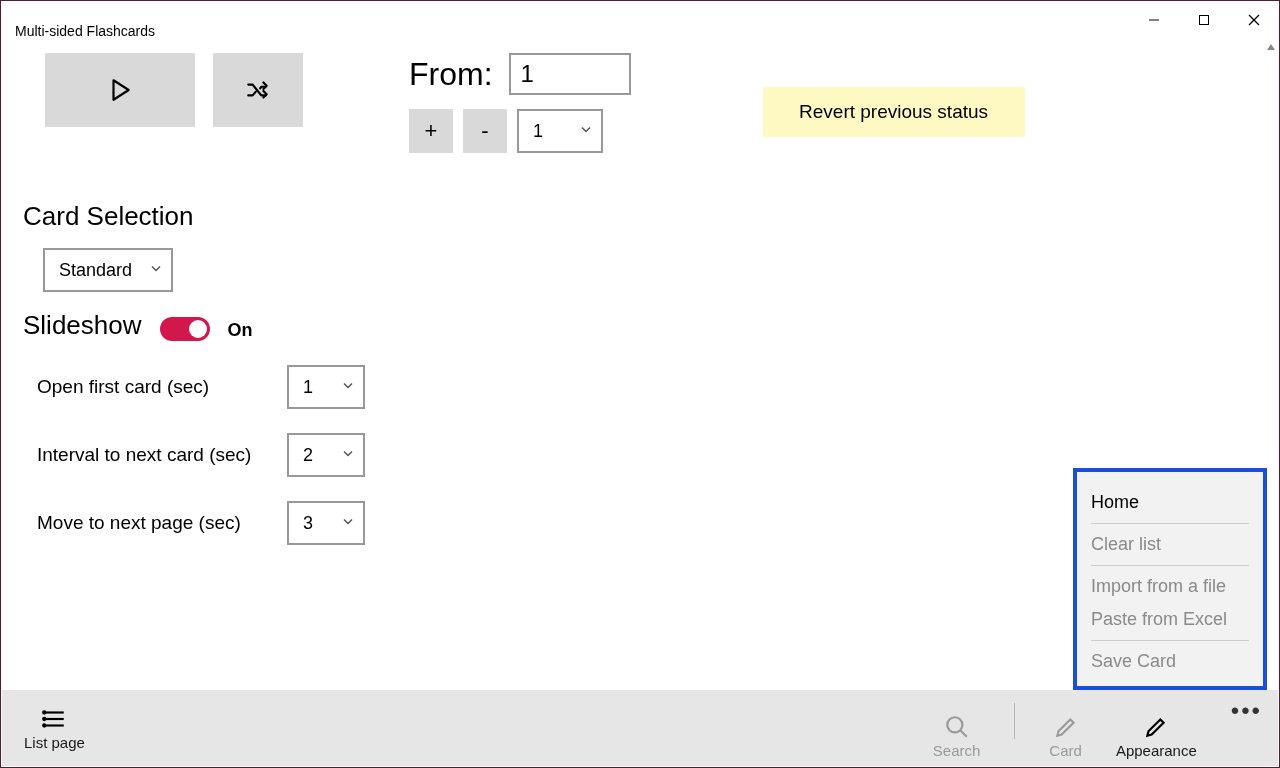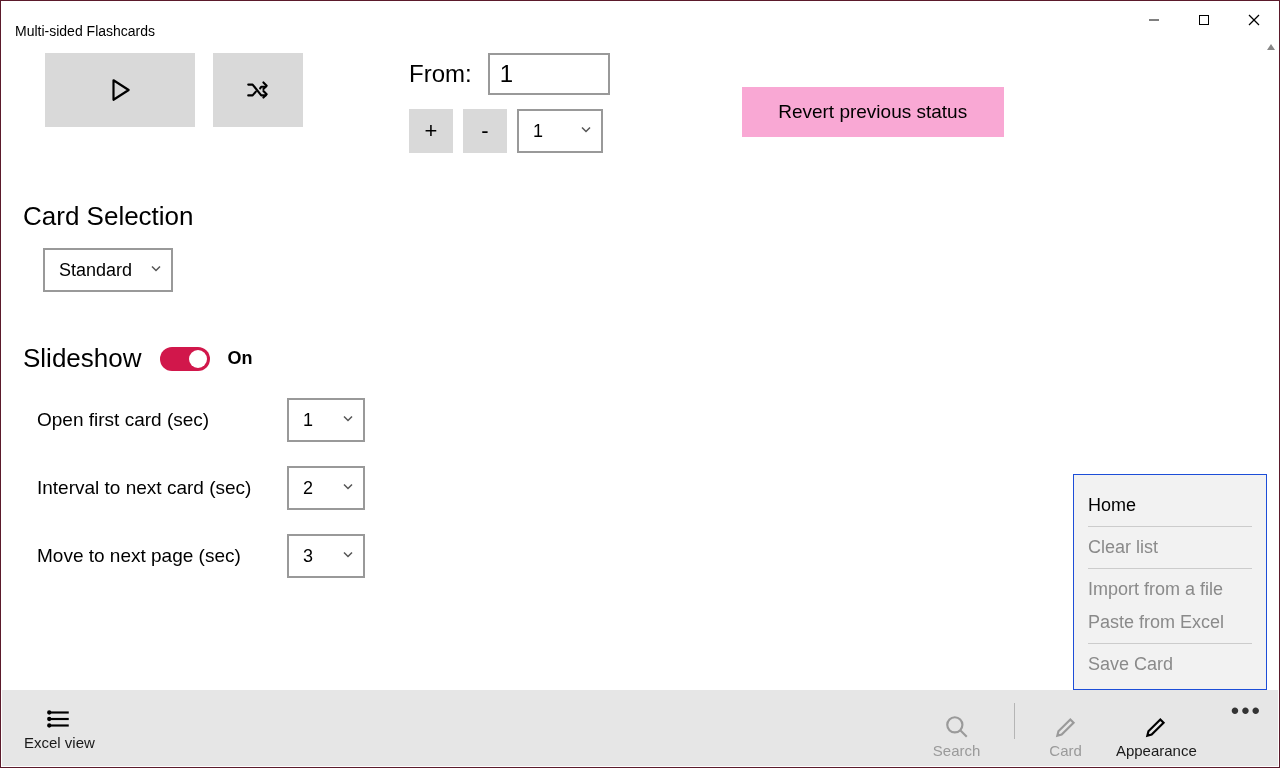--- a/index.html
+++ b/index.html
@@ -50,21 +50,21 @@
     border:none;
     display:flex; align-items:center; justify-content:center;
     cursor:pointer;
   }
   .bigbtn.play { width:150px; height:74px; }
   .bigbtn.shuf { width:90px; height:74px; }
   .bigbtn svg { width:26px; height:26px; }
 
   .from-block { margin-left:70px; }
   .from-label-row { display:flex; align-items:center; gap:16px; }
-  .from-label { font-size:24px; }
+  .from-label { font-size:32px; }
   .from-input {
     width:122px; height:42px; border:2px solid #999; font-size:24px;
     padding:2px 10px; background:#fff;
   }
   .pm-row { display:flex; gap:10px; margin-top:14px;}
   .pmbtn {
     width:44px; height:44px; background:#d9d9d9; border:none;
     font-size:22px; cursor:pointer;
   }
   .selectish {
@@ -72,29 +72,29 @@
     display:inline-flex; align-items:center; padding:0 30px 0 14px;
     position:relative; font-size:18px; cursor:pointer;
   }
   .selectish.small { width:86px; }
   .selectish.med { width:130px; }
   .selectish .chev { position:absolute; right:8px; top:50%; transform:translateY(-50%);}
   .chev svg { width:14px; height:14px; }
 
   .revert {
     margin-left:96px; margin-top:34px;
-    background:#f9a8d4; border:none;
+    background:#fef9c3; border:none;
     width:262px; height:50px; font-size:19px;
     cursor:pointer;
   }
 
   .section-h { font-size:26px; margin-top:48px; }
   .card-sel-select { margin-top:16px; margin-left:20px;}
 
-  .slideshow-row { display:flex; align-items:center; gap:18px; margin-top:51px;}
+  .slideshow-row { display:flex; align-items:flex-end; gap:18px; margin-top:18px;}
   .slideshow-row .section-h { margin:0; }
   .toggle {
     width:50px; height:24px; border-radius:12px; background:#d1174b;
     position:relative; cursor:pointer;
   }
   .toggle .knob {
     position:absolute; right:3px; top:3px; width:18px; height:18px;
     border-radius:50%; background:#fff;
   }
   .toggle-state { font-size:18px;font-weight:bold; }
@@ -111,21 +111,21 @@
     width:16px; height:16px; display:flex; align-items:center; justify-content:center;
   }
   .scrollbar-arrowtop svg { width:10px; height:10px; fill:#888;}
 
   .side-menu {
     position:absolute;
     right:12px;
     bottom:77px;
     width:194px;
     background:#f2f2f2;
-    border:1px solid #1d4ed8;
+    border:4px solid #1d4ed8;
     padding:14px 14px 8px 14px;
     font-size:18px;
   }
   .side-menu .mi { padding:6px 0; color:#8a8a8a; cursor:pointer;}
   .side-menu .mi.active { color:#000; }
   .side-menu .sep { border-top:1px solid #ccc; margin:4px 0;}
 
   .bottombar {
     position:absolute; left:1px; right:1px; bottom:1px;
     height:76px; background:#e6e6e6;
@@ -283,21 +283,21 @@
         <line x1="3" y1="6" x2="3" y2="6"></line>
           <line x1="3" y1="12" x2="3" y2="12"></line>
           <line x1="3" y1="18" x2="3" y2="18"></line>
         <line x1="3" y1="6" x2="21" y2="6"></line>
           <line x1="3" y1="12" x2="21" y2="12"></line>
           <line x1="3" y1="18" x2="21" y2="18"></line>
         <circle cx="3" cy="6" r="1" fill="#000"></circle>
           <circle cx="3" cy="12" r="1" fill="#000"></circle>
           <circle cx="3" cy="18" r="1" fill="#000"></circle>
       </svg>
-      <span>Excel view</span>
+      <span>List page</span>
     </div>
   </div>
   <div class="bb-right">
     <div class="tool dim">
       <svg viewBox="0 0 24 24" stroke-width="2">
           <circle cx="10" cy="10" r="7"></circle>
           <line x1="15" y1="15" x2="21" y2="21"></line>
         </svg>
       <span>Search</span>
     </div>

